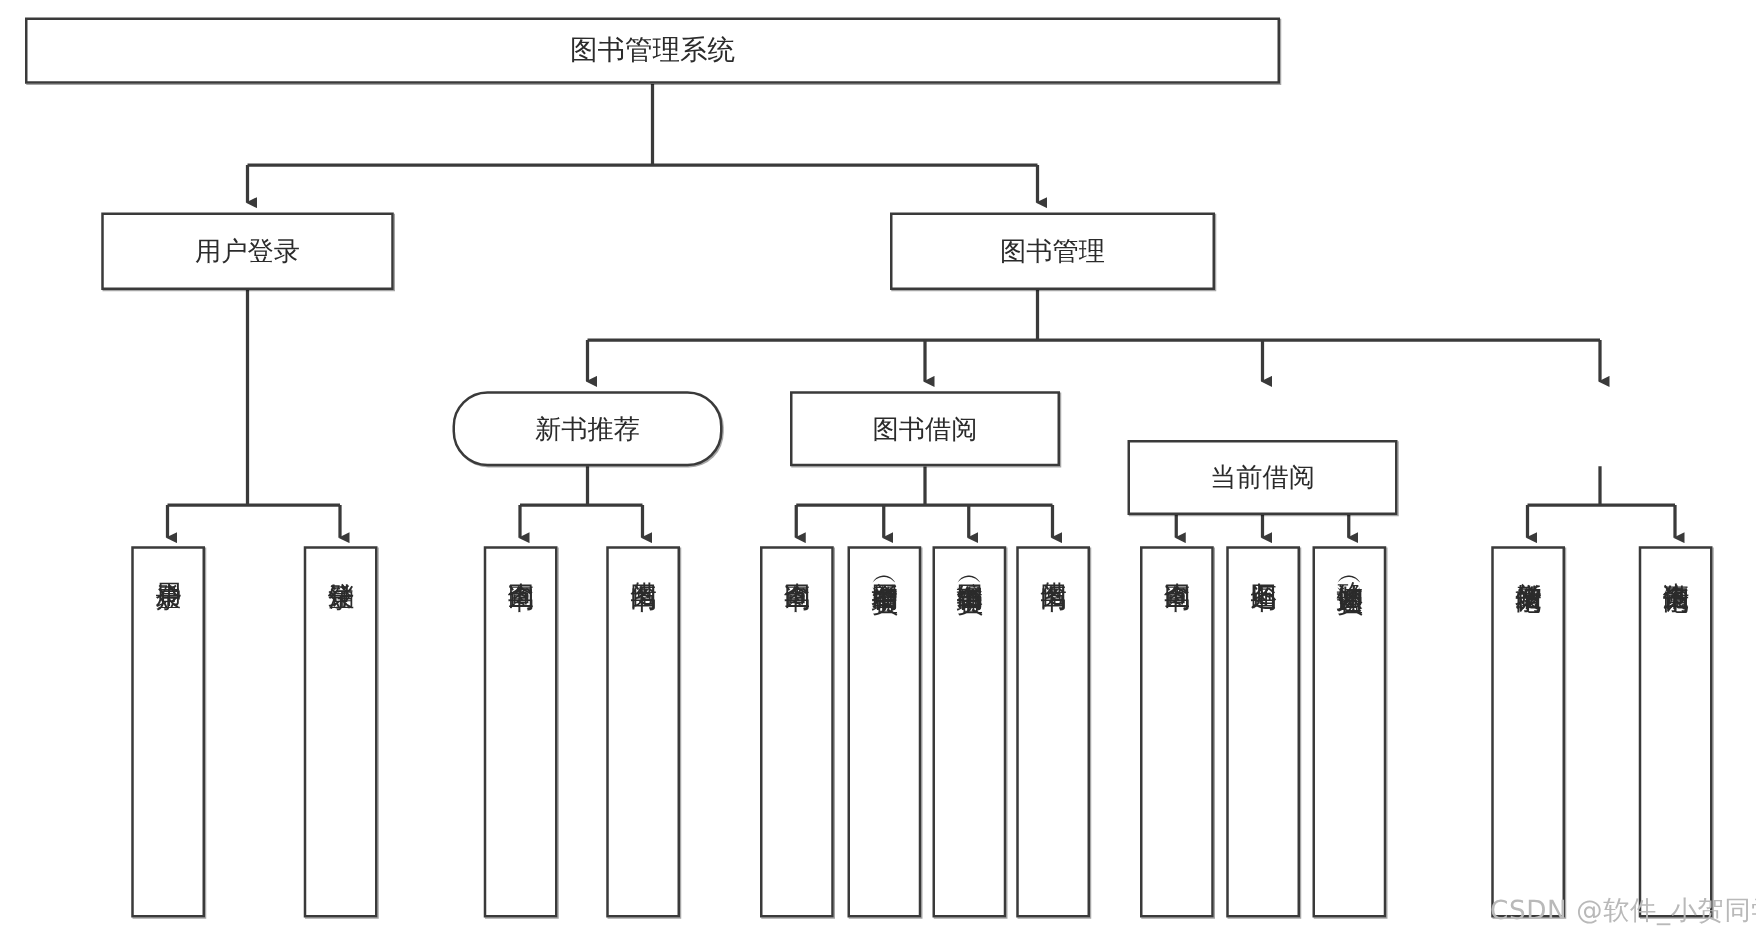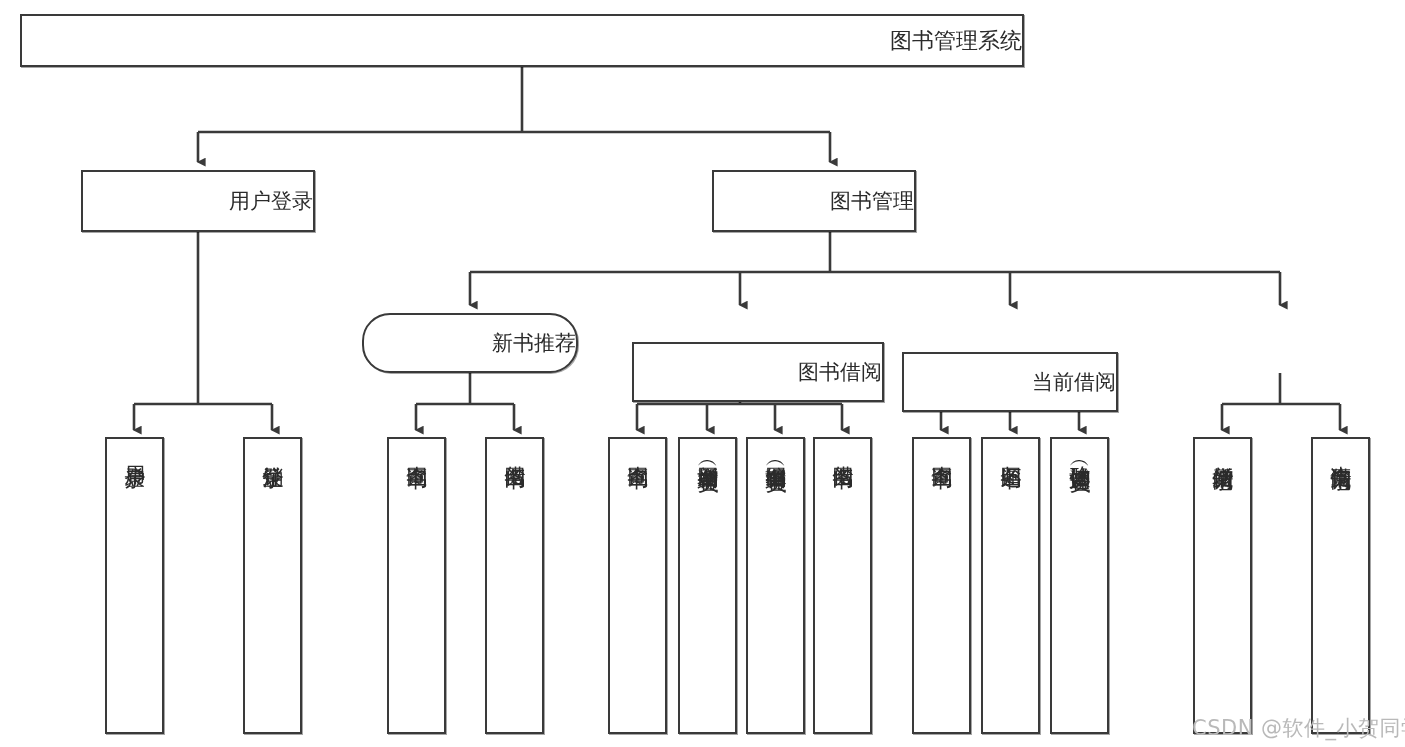--- a/index.html
+++ b/index.html
@@ -26,21 +26,21 @@
     pointer-events: none;
   }
   .node {
     position: absolute;
     box-sizing: border-box;
     background: #ffffff;
     border: 2px solid #3a3a3a;
     box-shadow: 1px 1px 0 rgba(0,0,0,0.35);
     display: flex;
     align-items: center;
-    justify-content: flex-end;
+    justify-content: center;
     color: #2b2b2b;
   }
   .node .label {
     display: block;
     text-align: center;
     line-height: 1.25;
     white-space: nowrap;
   }
   .node.horiz .label {
     font-size: 21px;
@@ -124,28 +124,28 @@
     </g>
   </svg>
 
   <div class="node horiz root" style="left:20px; top:14px; width:1004px; height:53px;">
     <span class="label">图书管理系统</span>
   </div>
 
   <div class="node horiz" style="left:81px; top:170px; width:234px; height:62px;">
     <span class="label">用户登录</span>
   </div>
-  <div class="node horiz" style="left:712px; top:170px; width:204px; height:62px;">
+  <div class="node horiz" style="left:712px; top:170px; width:260px; height:62px;">
     <span class="label">图书管理</span>
   </div>
 
   <div class="node horiz" style="left:362px; top:313px; width:216px; height:60px;border-radius:28px;">
     <span class="label">新书推荐</span>
   </div>
-  <div class="node horiz" style="left:632px; top:313px; width:252px; height:60px;margin-top:29px;">
+  <div class="node horiz" style="left:632px; top:313px; width:216px; height:60px;">
     <span class="label">图书借阅</span>
   </div>
   <div class="node horiz" style="left:902px; top:313px; width:216px; height:60px;margin-top:39px;">
     <span class="label">当前借阅</span>
   </div>
 
   <div class="node vert" style="left:105px; top:437px; width:59px; height:297px;">
     <span class="label">用户登录</span>
   </div>
   <div class="node vert" style="left:243px; top:437px; width:59px; height:297px;">

